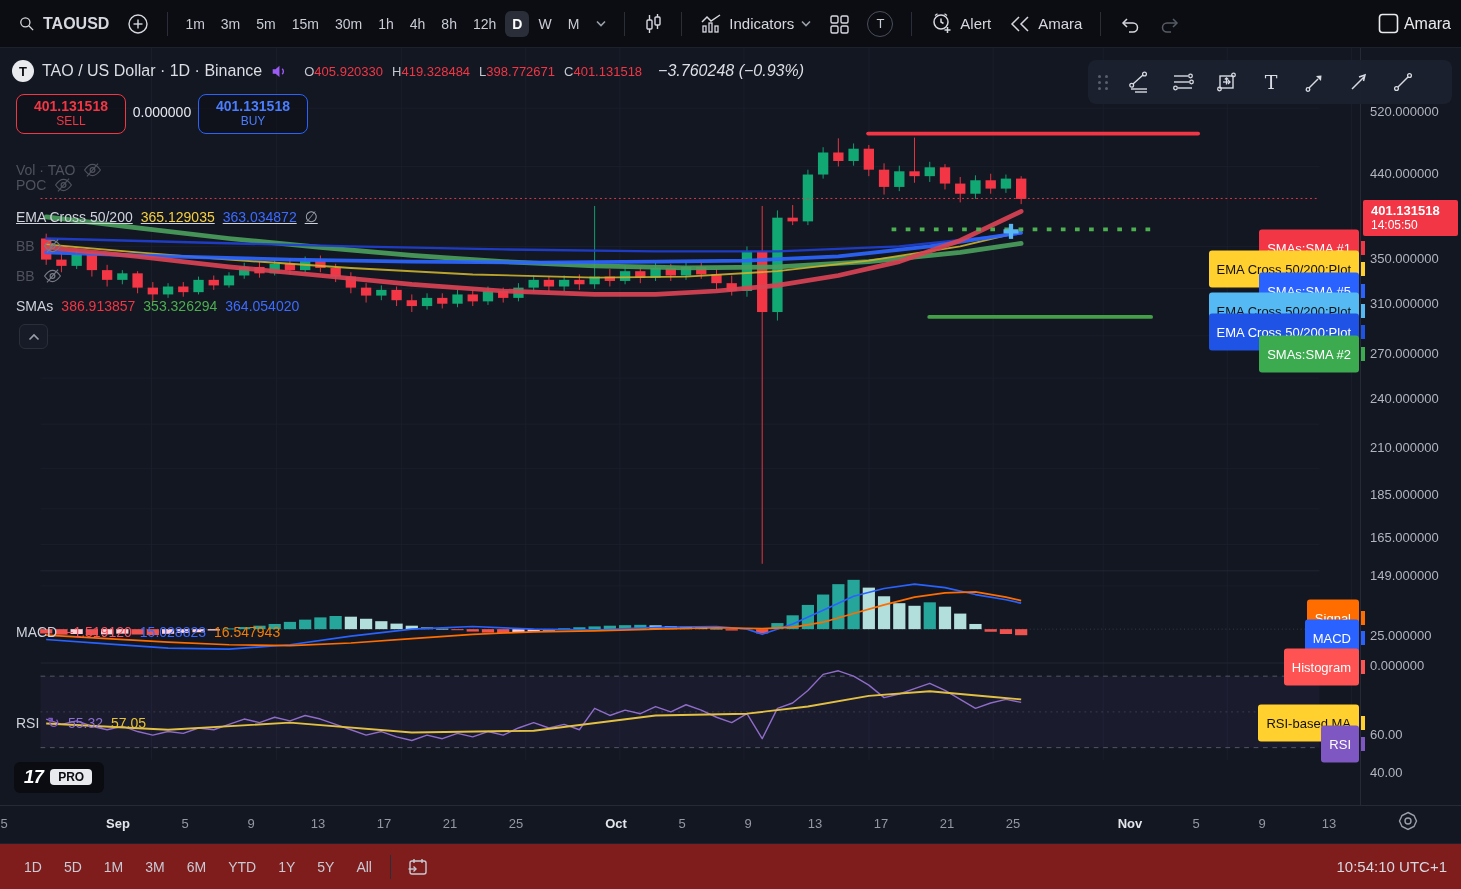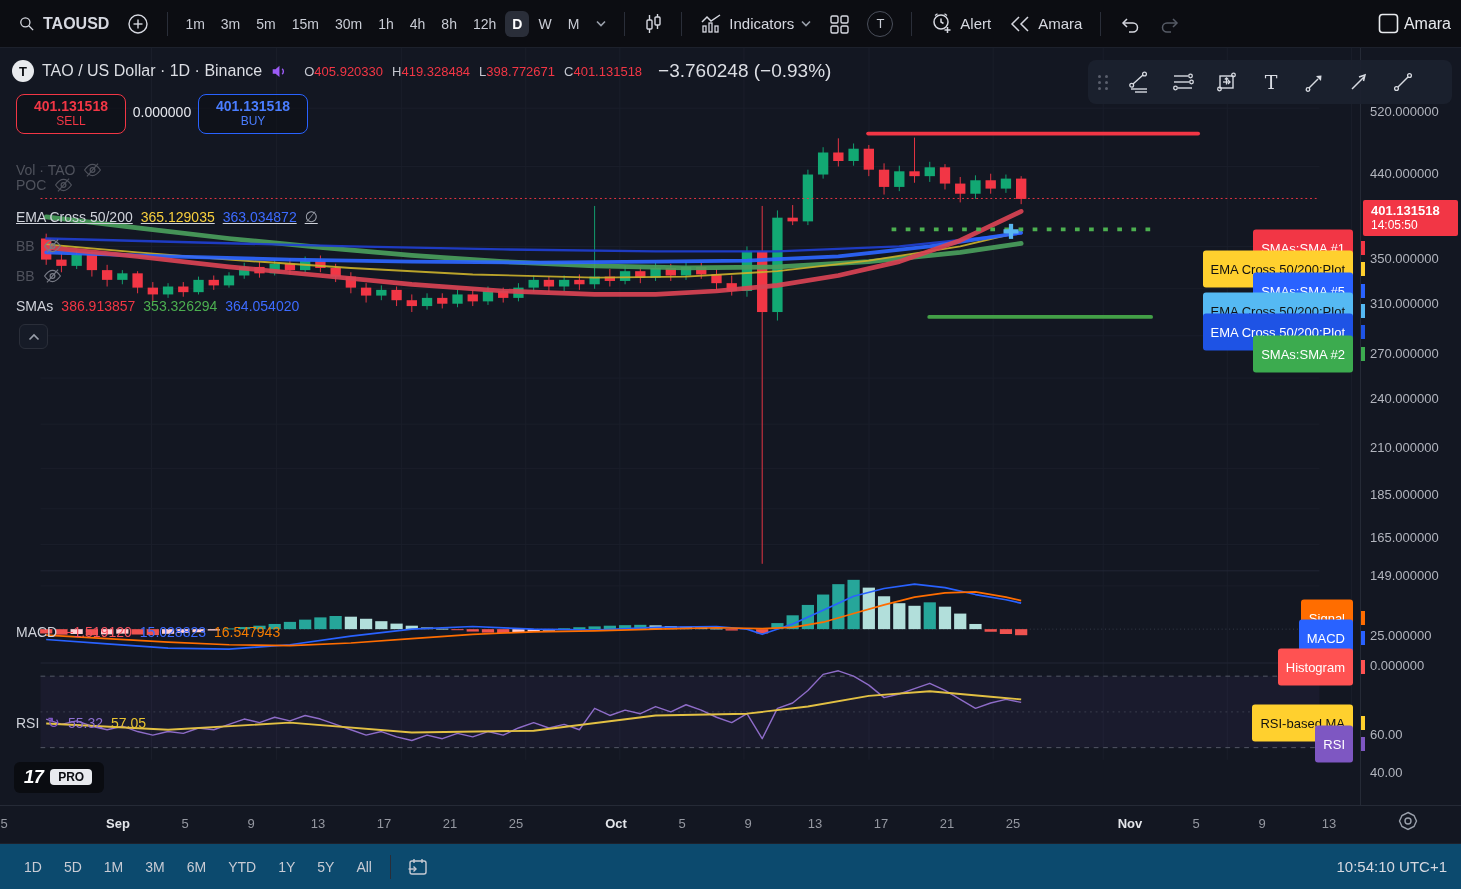--- a/index.html
+++ b/index.html
@@ -33,21 +33,21 @@
             padding:3px 0 3px 8px;line-height:15px;z-index:5;}
   .pa-badge .p{font-size:13px;font-weight:700;}
   .pa-badge .t{font-size:12px;}
   
   .time-axis{position:absolute;left:0;top:757px;width:1461px;height:38px;border-top:1px solid #252a36;
              background:#131722;z-index:10;}
   .ta-tick{position:absolute;top:10px;width:40px;margin-left:-20px;text-align:center;
            font-size:13px;color:#9598a1;}
   .ta-tick.major{color:#e3e5ea;font-weight:700;}
   
-  .tag{position:absolute;right:108px;transform:translateY(-50%);font-size:13px;padding:11px 8px;
+  .tag{position:absolute;right:102px;transform:translateY(-50%);font-size:13px;padding:11px 8px;
        border-radius:3px;white-space:nowrap;z-index:9;}
   
   .ov{position:absolute;z-index:8;}
   .sym-row{left:12px;top:12px;display:flex;align-items:center;gap:8px;font-size:16px;color:#dcdee4;}
   .sym-logo{width:22px;height:22px;border-radius:50%;background:#e8eaee;color:#0a0c11;display:flex;
             align-items:center;justify-content:center;font-weight:700;font-size:13px;}
   .ohlc{display:flex;gap:9px;font-size:13px;margin-left:8px;align-items:center;}
   .ohlc .lb{color:#c3c6cf;}
   .ohlc .vl{color:#f23645;}
   .trade-row{left:16px;top:46px;display:flex;align-items:flex-start;gap:0;}
@@ -73,21 +73,21 @@
   .probadge{background:#e8eaee;color:#0a0c11;font-weight:800;font-size:12px;padding:1px 8px;
             border-radius:4px;}
   .float-tb{left:1088px;top:12px;width:364px;height:44px;background:#1c212ee8;border-radius:8px;
             display:flex;align-items:center;padding:0 6px;z-index:20;}
   .ft-handle{display:grid;grid-template-columns:4px 4px;gap:3px;margin:0 8px 0 4px;}
   .ft-handle i{width:3px;height:3px;border-radius:50%;background:#5a5f6c;}
   .ft-btn{width:44px;height:38px;display:flex;align-items:center;justify-content:center;background:none;
           border:none;cursor:pointer;border-radius:6px;}
   .gear{position:absolute;left:1398px;top:763px;z-index:12;}
   
-  .footer{position:absolute;left:0;bottom:0;width:1461px;height:46px;background:#0c4a6e;
+  .footer{position:absolute;left:0;bottom:0;width:1461px;height:46px;background:#7f1d1d;
           border-top:1px solid #1d212c;display:flex;align-items:center;padding:0 14px;z-index:40;}
   .rng{background:none;border:none;color:#c8cbd4;font-family:inherit;font-size:14px;padding:6px 10px;
        border-radius:6px;cursor:pointer;}
   .clock{margin-left:auto;font-size:15px;color:#d6d8e0;}
 </style>
 </head>
 <body>
 
 <div class="app">
 
@@ -478,21 +478,21 @@
             <path d="M3 8 v5 h3.2 l4.3 3.8 V4.2 L6.2 8 Z" fill="#9c5bf5"></path>
             <path d="M13.5 7.5 a4 4 0 0 1 0 6" fill="none" stroke="#9c5bf5" stroke-width="1.6"></path>
           </svg>
       </span>
       <span class="ohlc" id="ohlc">
           <span><span class="lb">O</span><span class="vl">405.920330</span></span>
           <span><span class="lb">H</span><span class="vl">419.328484</span></span>
           <span><span class="lb">L</span><span class="vl">398.772671</span></span>
           <span><span class="lb">C</span><span class="vl">401.131518</span></span>
         </span>
-      <span class="ohlc vl" style="font-size:19px;">−3.760248 (−0.93%)</span>
+      <span class="ohlc vl" style="font-size:16px;font-style:italic;">−3.760248 (−0.93%)</span>
     </div>
 
     <div class="ov trade-row">
       <div class="trade-btn sell">
         <span class="pr">401.131518</span>
         <span class="lb">SELL</span>
       </div>
       <div class="spread">0.000000</div>
       <div class="trade-btn buy">
         <span class="pr">401.131518</span>

